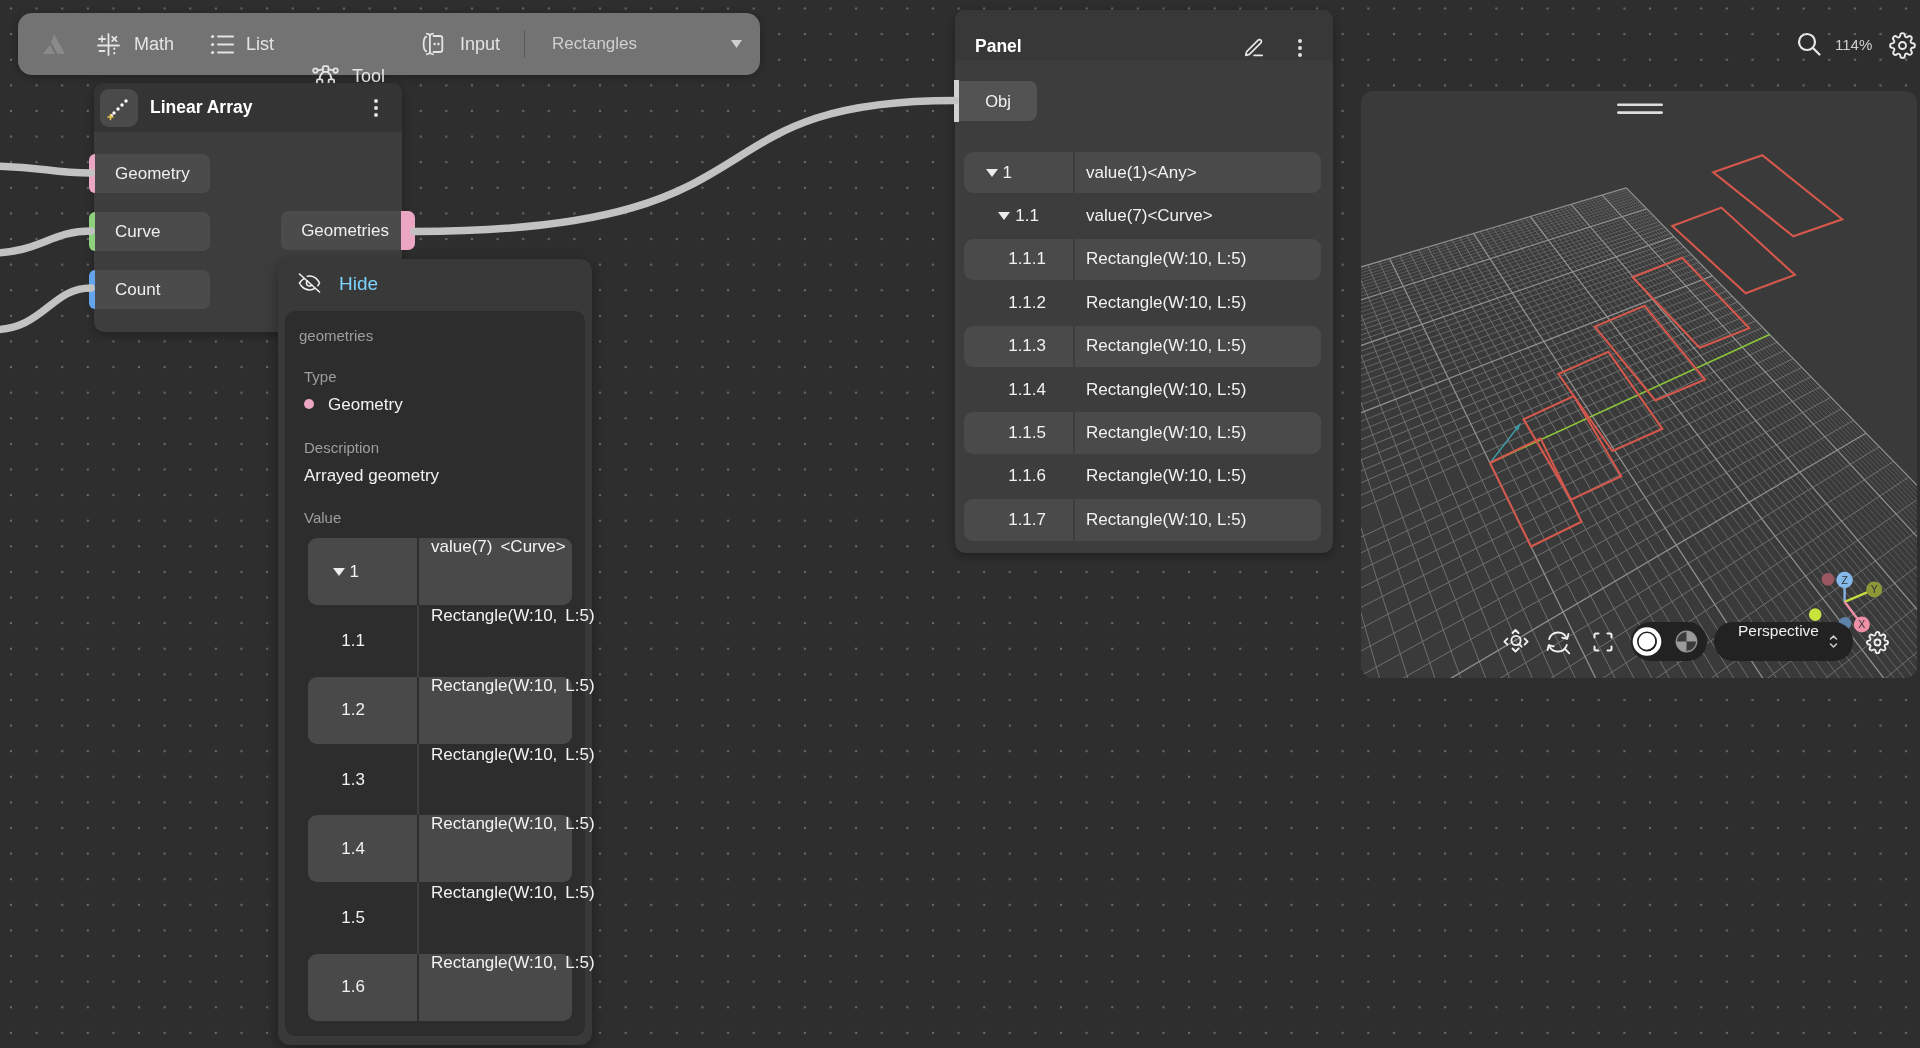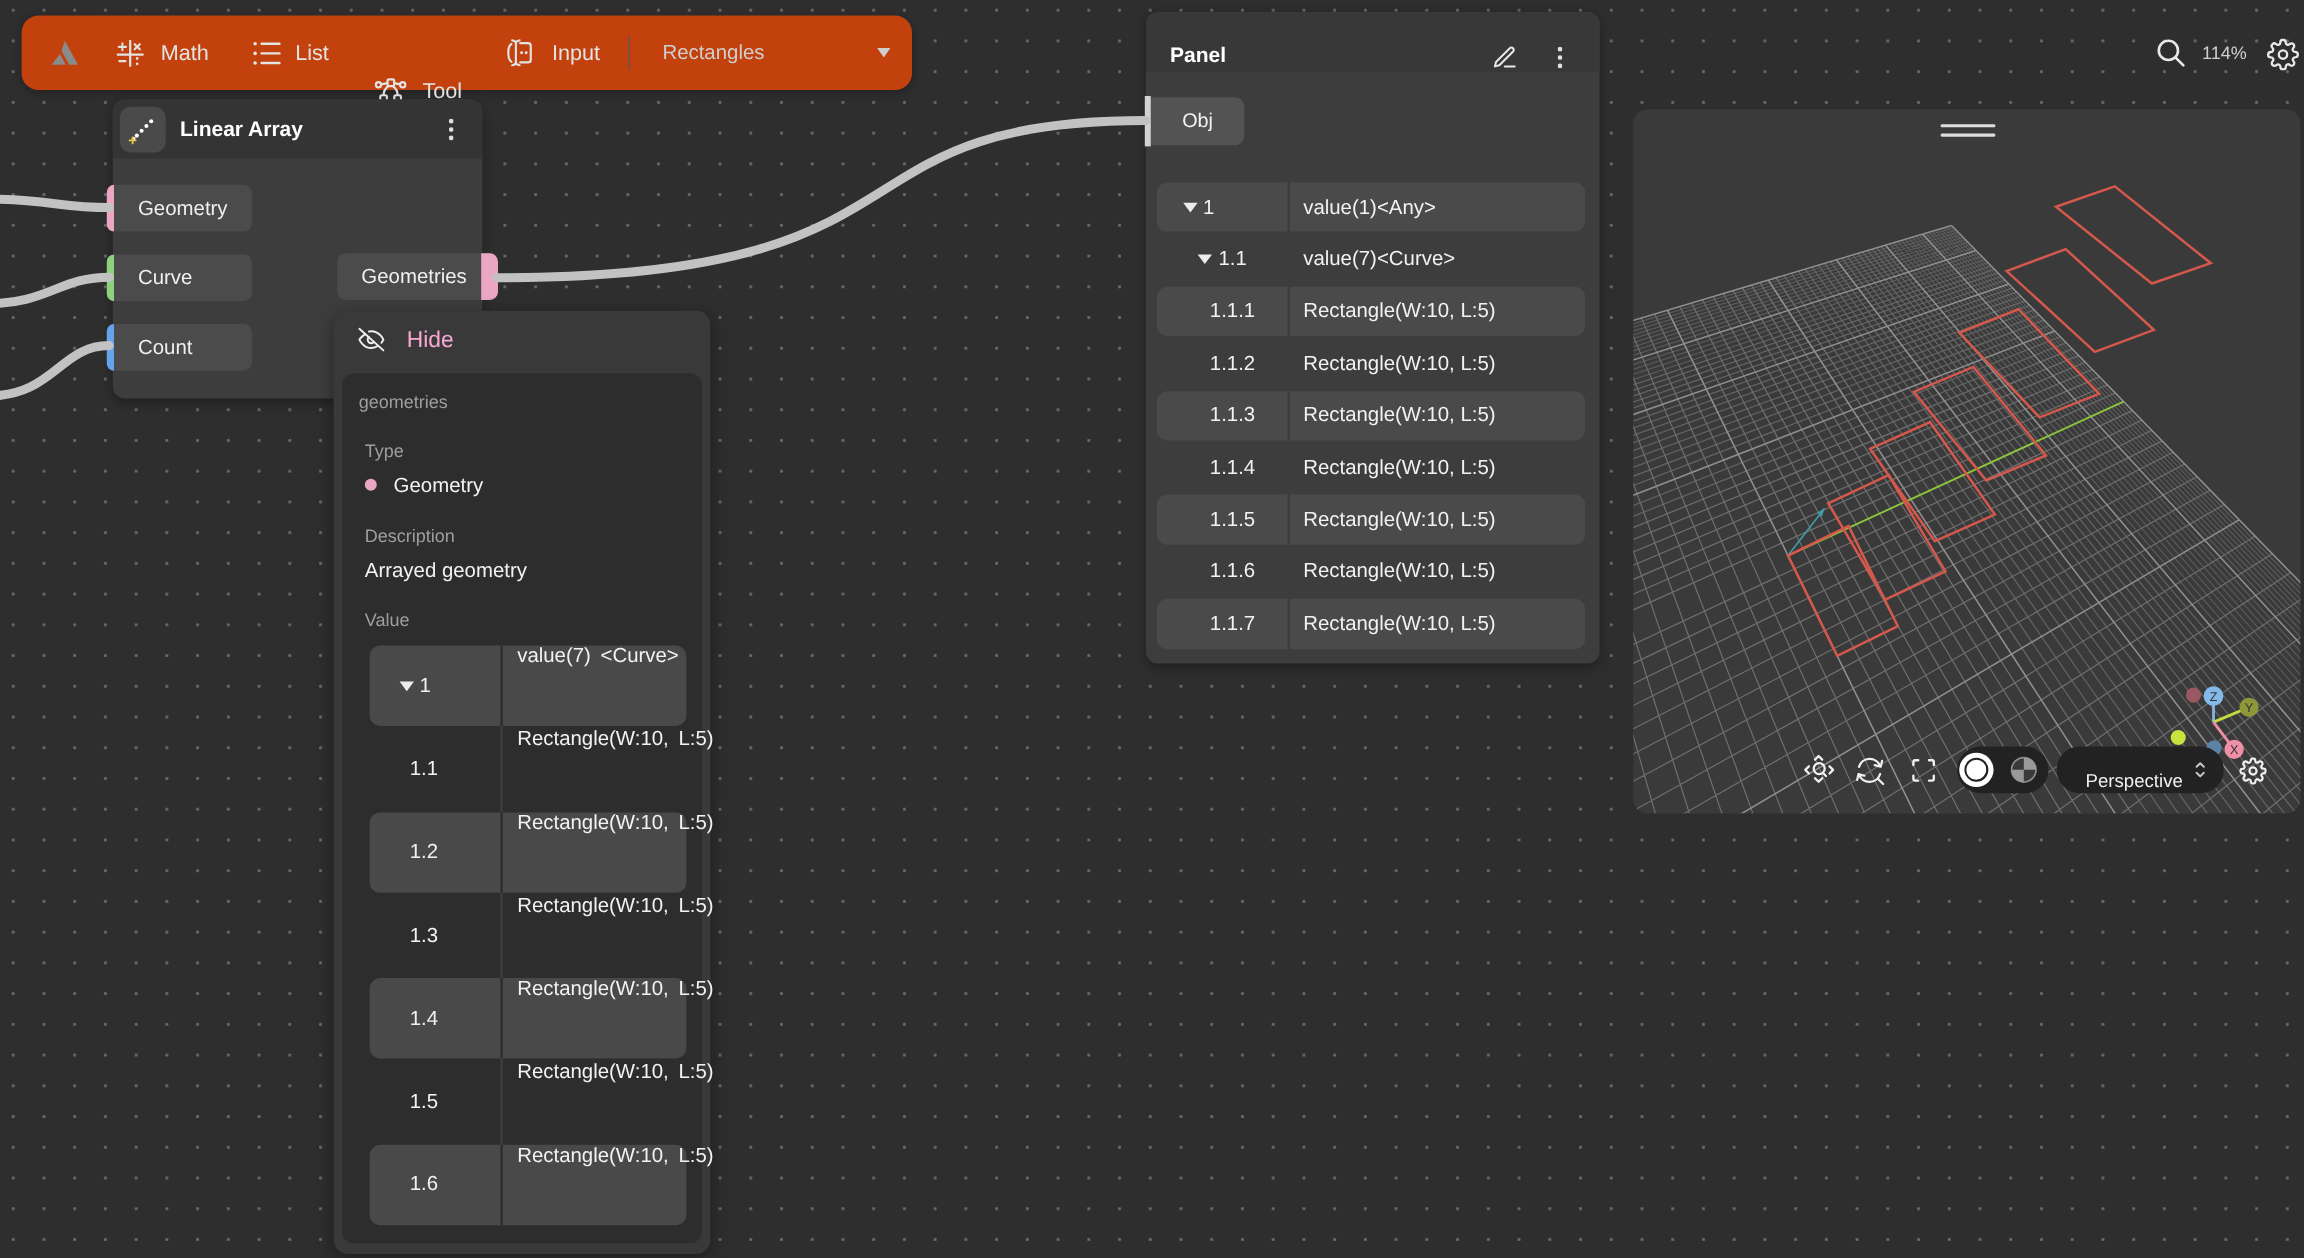--- a/index.html
+++ b/index.html
@@ -12,21 +12,21 @@
     background-position: -1.8px -4.3px;
     position:relative;
     color:#e8e8e8;
   }
   .abs { position:absolute; }
   svg { display:block; }
 
   
   #toolbar {
     left:18px; top:13px; width:742px; height:62px;
-    background:#c2410c; border-radius:14px;
+    background:#737373; border-radius:14px;
     display:flex; align-items:center;
     box-shadow:0 2px 8px rgba(0,0,0,.25);
   }
   .tb-item { display:flex; align-items:center; color:#e4e4e4; font-size:18px; }
   #toolbar .sep { width:1px; height:28px; background:#585858; margin:0 0 0 28px; }
 
   
   .node { position:absolute; background:#3d3d3d; border-radius:10px; box-shadow:0 3px 10px rgba(0,0,0,.3); }
 
   
@@ -47,21 +47,21 @@
   .pink::before { background:#eba6c4; }
   .green::before { background:#8ed17d; }
   .blue::before { background:#64a4ec; }
   .port-out { right:-13px; border-radius:7px; padding-right:26px; padding-left:20px; }
   .port-out::after { content:""; position:absolute; right:0; top:0; bottom:0; width:14px; border-radius:0 7px 7px 0; background:#eba6c4; }
 
   
   #tip { left:278px; top:259px; width:314px; height:786px; background:#393939; border-radius:12px;
          box-shadow:0 4px 14px rgba(0,0,0,.35); }
   #tip-head { display:flex; align-items:center; gap:16px; height:50px; padding-left:18px;
-              color:#f9a8d4; font-size:19px; }
+              color:#7dd3fc; font-size:19px; }
   #tip-inner { position:absolute; left:7px; top:52px; width:300px; height:725px;
                background:#2d2d2d; border-radius:10px; padding:14px 0 0 21px; }
   .tip-label { color:#9e9e9e; font-size:15px; }
   .tval-row { position:relative; display:flex; }
   .tval-key { width:109px; flex:none; display:flex; align-items:center; justify-content:flex-end; }
   .tval-val { position:relative; padding-left:14px; font-size:17px; color:#f2f2f2; display:flex; flex-direction:row; justify-content:center; gap:8px; }
   .tval-row { height:69.3px; align-items:stretch; }
   .tval-key { position:relative; font-size:17px; color:#f2f2f2; }
   .thl-bg { position:absolute; inset:1px 0; background:#494949; border-radius:9px; }
   .tdivline { position:absolute; left:109px; top:1px; bottom:1px; width:2px; background:#2d2d2d; }
@@ -73,21 +73,21 @@
   .prow .k { position:relative; width:109px; flex:none; display:flex; align-items:center; justify-content:flex-end; }
   .prow .v { position:relative; padding-left:13px; }
   .hl-bg { position:absolute; inset:1px 0; background:#4a4a4a; border-radius:9px; }
   .divline { position:absolute; left:109px; top:1px; bottom:1px; width:2px; background:#3d3d3d; }
   .caret { display:inline-block; width:0; height:0; border-left:6px solid transparent;
            border-right:6px solid transparent; border-top:8px solid #ececec; margin-right:5px; }
 
   
   #vp { left:1361px; top:91px; width:556px; height:587px; background:#3a3a3a;
         border-radius:12px; overflow:hidden; }
-  .pill { position:absolute; background:#222222; border-radius:19px; display:flex; align-items:flex-end; }
+  .pill { position:absolute; background:#222222; border-radius:19px; display:flex; align-items:flex-start; }
 </style>
 </head>
 <body>
 
 <div id="toolbar" class="abs">
   <svg width="24" height="22" viewBox="0 0 24 22" fill="#8a8a8a" style="position:absolute;left:24px;top:20px;">
     <path d="M12 1 L23 21 L15.7 21 L9.2 9.6 Z"></path>
     <path d="M8 12 L12.8 21 L1 21 Z"></path>
   </svg>
   <div class="tb-item" style="position:absolute;left:79px;top:0;height:62px;">

